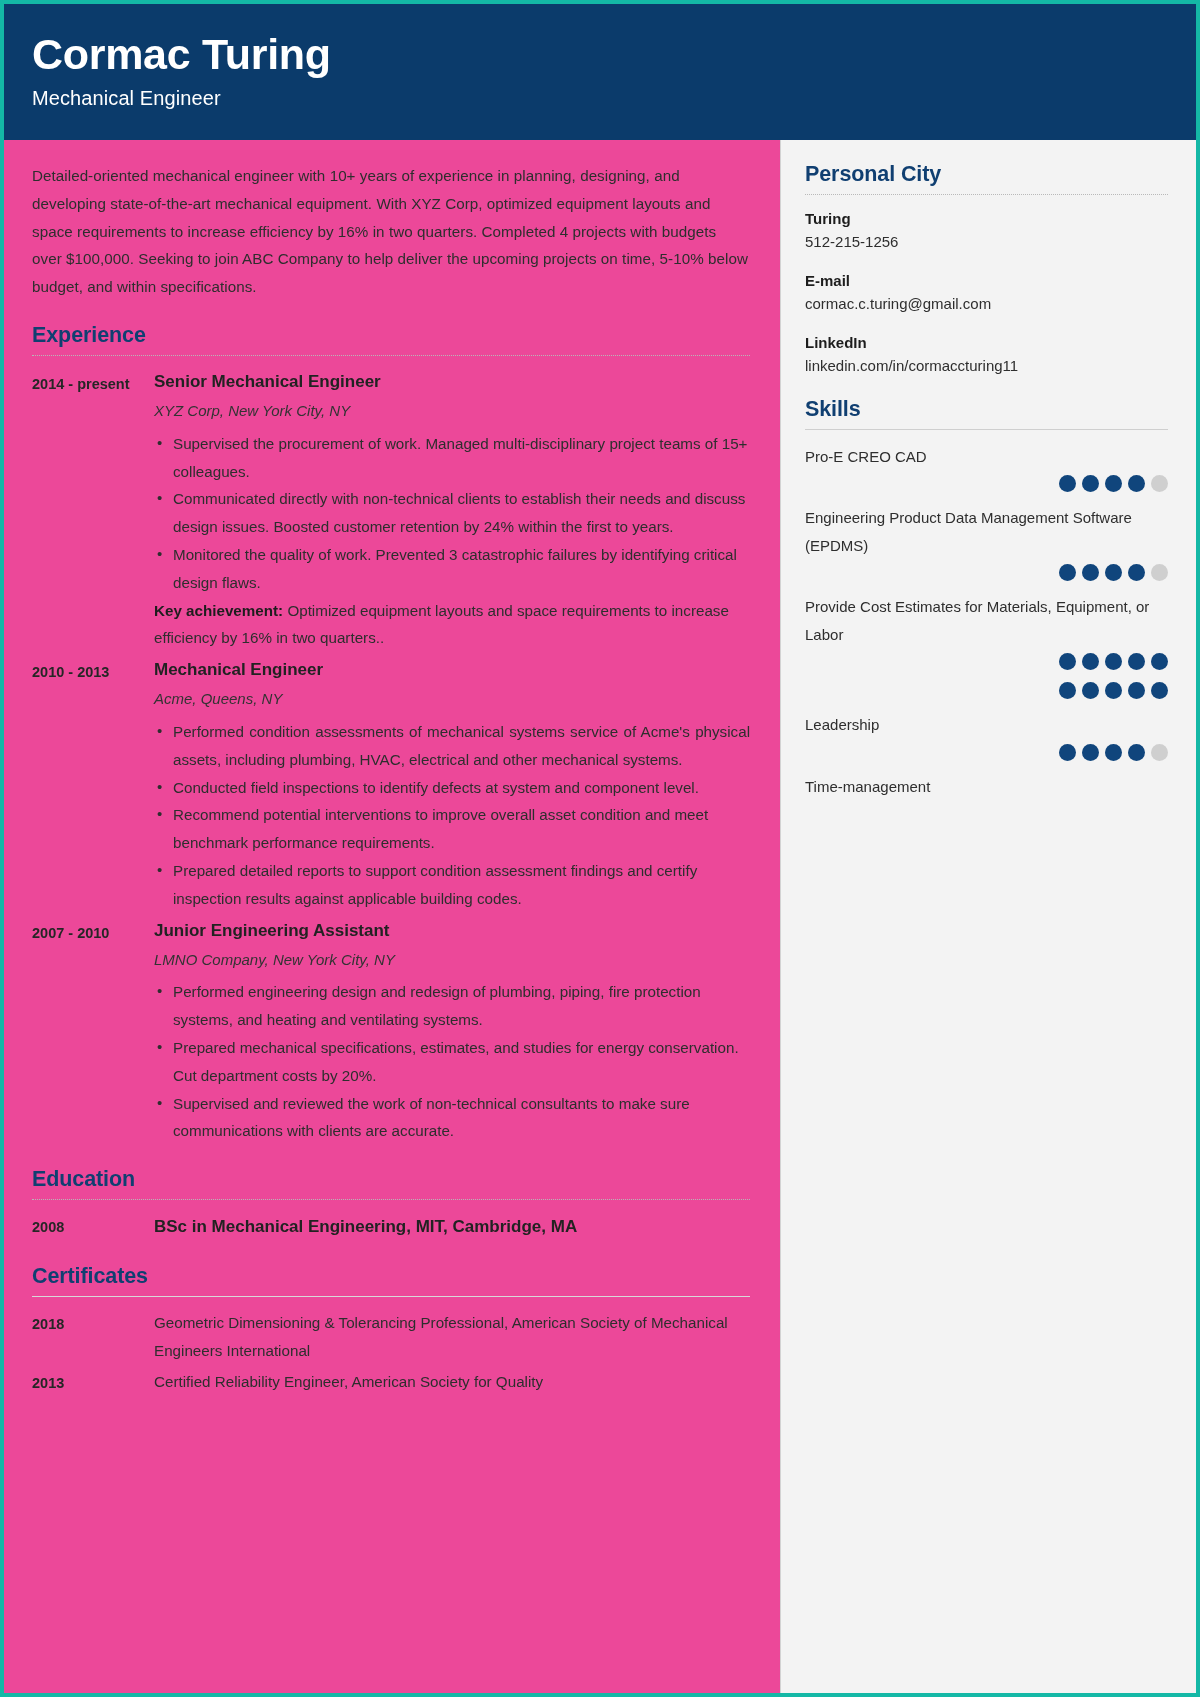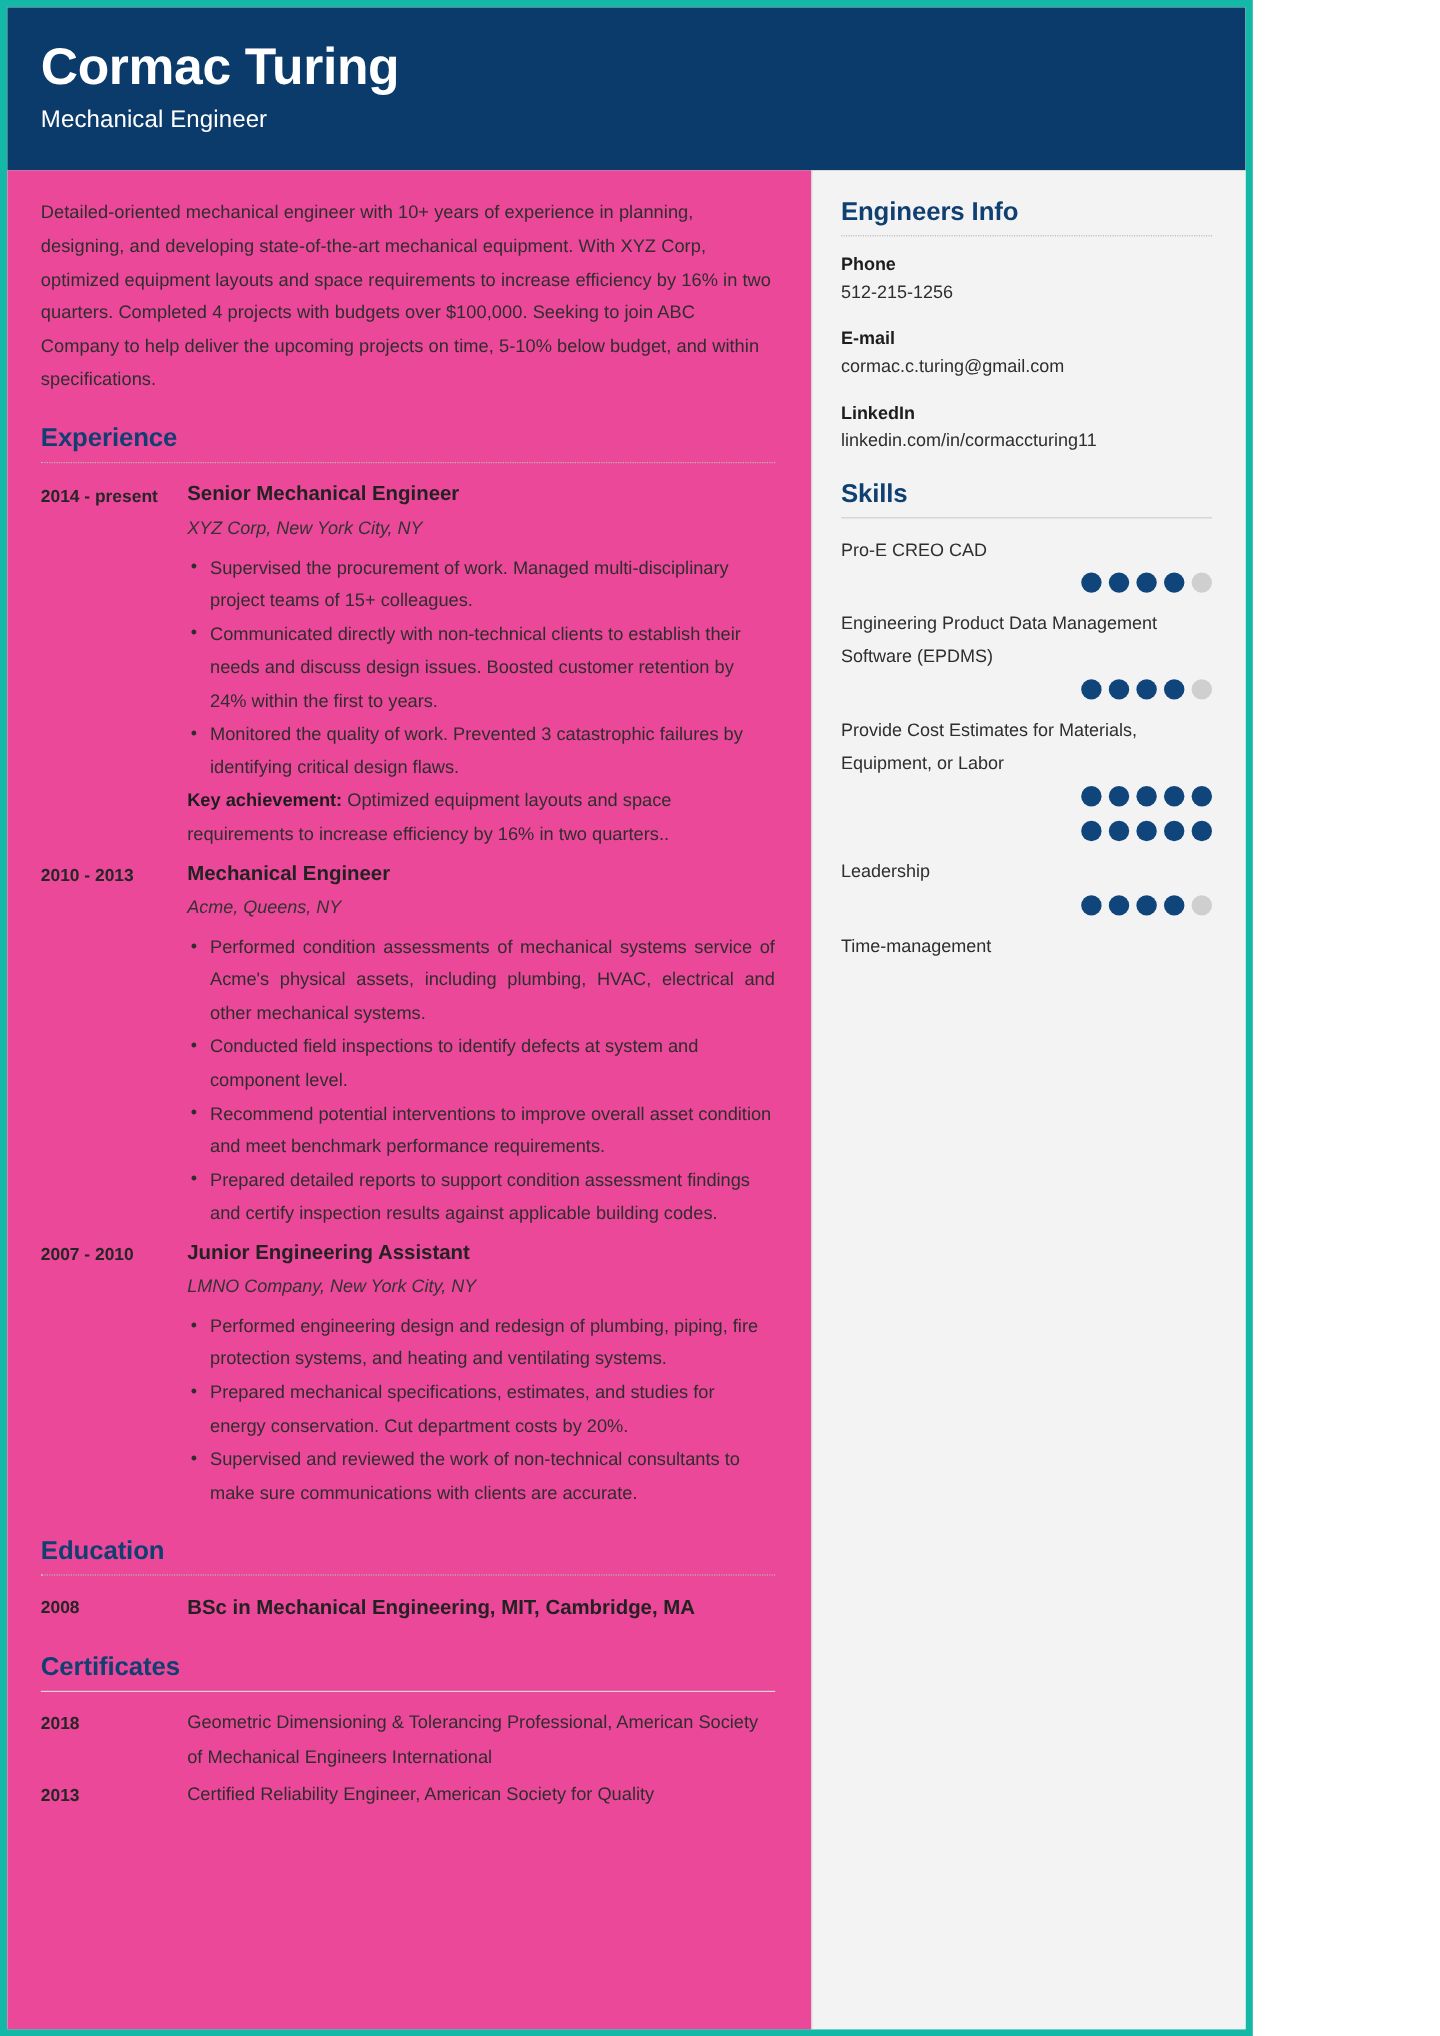--- a/index.html
+++ b/index.html
@@ -6,24 +6,24 @@
 
   html, body {
     width: 1200px;
     height: 1697px;
     background: #ffffff;
     font-family: "Liberation Sans", sans-serif;
   }
 
   .page {
     position: relative;
-    width: 1044px;
+    width: 1200px;
     height: 1697px;
     background: #ffffff;
-    border: 6px solid #14b8a6;
+    border: 4px solid #14b8a6;
     overflow: hidden;
   }
 
   
   .header {
     background: #0c3c6e;
     background: #0b3b6b;
     padding: 26px 28px 30px 28px;
     height: 136px;
   }
@@ -293,24 +293,24 @@
           <div class="ed-row">
             <div class="ed-date">2013</div>
             <div class="ed-text">Certified Reliability Engineer, American Society for Quality</div>
           </div>
         </div>
 
     </div>
 
     <div class="side-col">
 
-      <div class="side-head">Engineers Info</div>
+      <div class="side-head">Personal City</div>
       <div class="side-rule"></div>
       <div id="contact-list">
-          <div class="info-label">Phone</div>
+          <div class="info-label">Turing</div>
           <div class="info-value">512-215-1256</div>
           <div class="info-label">E-mail</div>
           <div class="info-value">cormac.c.turing@gmail.com</div>
           <div class="info-label">LinkedIn</div>
           <div class="info-value last">linkedin.com/in/cormaccturing11</div>
         </div>
 
       <div class="side-head skills-head">Skills</div>
       <div class="side-rule solid"></div>
       <div id="skills-list">

